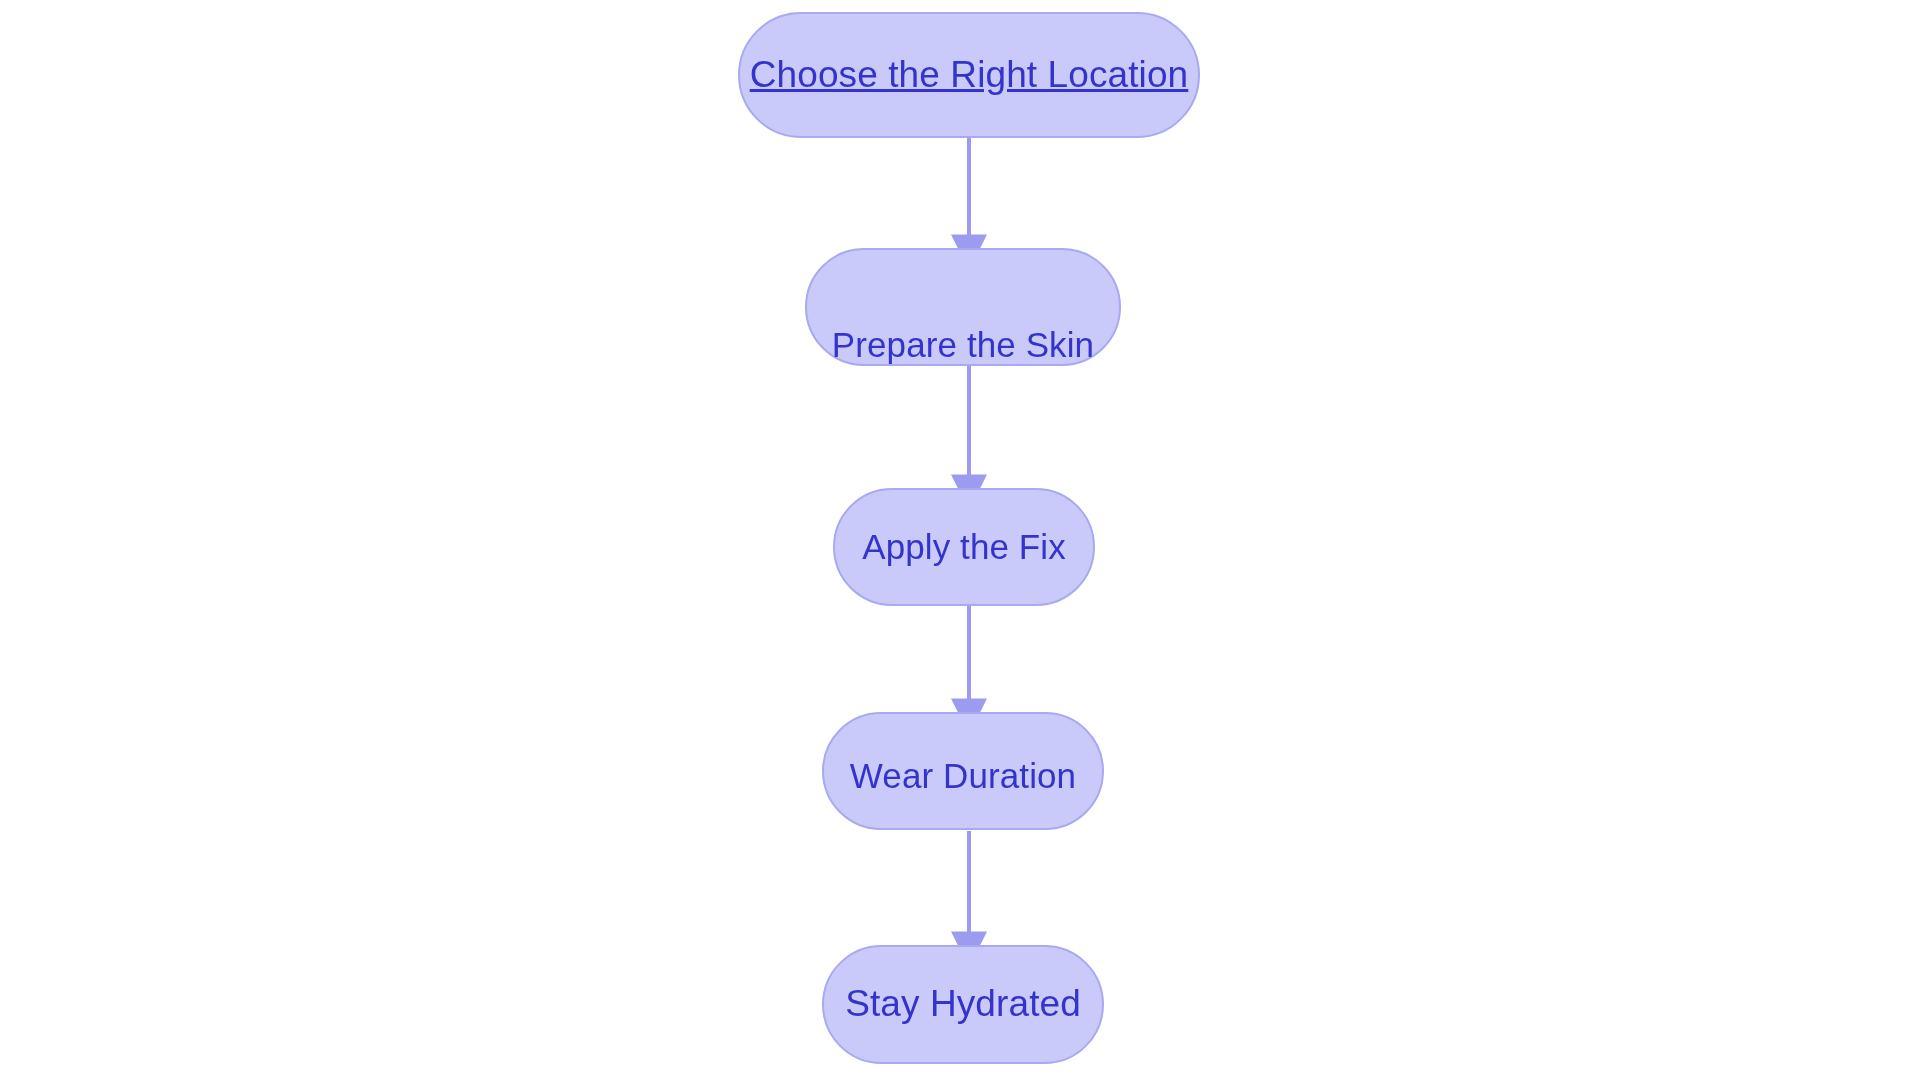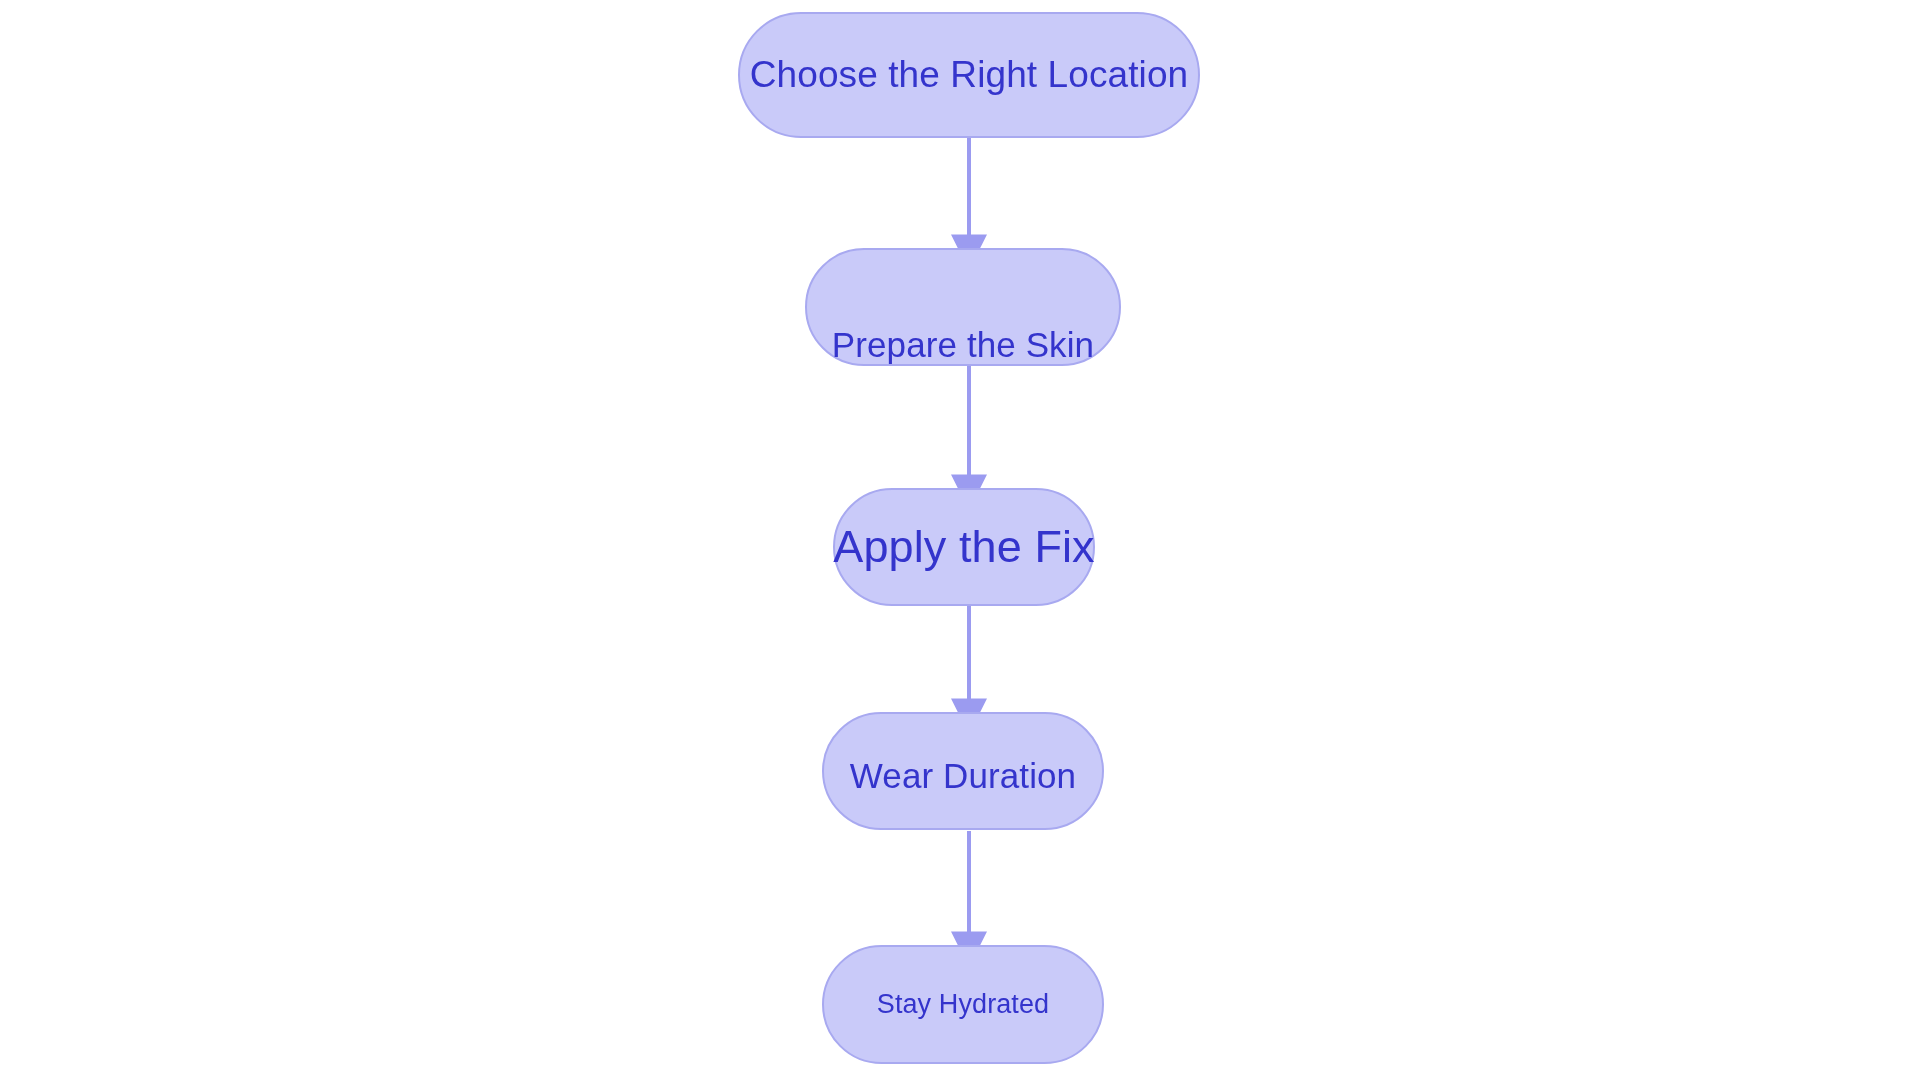--- a/index.html
+++ b/index.html
@@ -44,25 +44,25 @@
     font-weight: 400;
     letter-spacing: 0.1px;
     white-space: nowrap;
     line-height: 1.1;
   }
   .node-1 { left: 738px; top: 12px;  width: 462px; height: 126px; }
   .node-2 { left: 805px; top: 248px; width: 316px; height: 118px; align-items: flex-end; }
   .node-3 { left: 833px; top: 488px; width: 262px; height: 118px; }
   .node-4 { left: 822px; top: 712px; width: 282px; height: 118px; }
   .node-5 { left: 822px; top: 945px; width: 282px; height: 119px; }
-  .node-1 .node-label { font-size: 37px; }
+  .node-1 .node-label { font-size: 37px; text-decoration: underline; }
   .node-2 .node-label { font-size: 35px; }
-  .node-3 .node-label { font-size: 45px; }
+  .node-3 .node-label { font-size: 35px; }
   .node-4 .node-label { font-size: 35px; margin-top: 10px; }
-  .node-5 .node-label { font-size: 27px; }
+  .node-5 .node-label { font-size: 37px; }
 </style>
 </head>
 <body>
 
 <div id="flow-canvas">
 
   <svg id="flow-svg" viewBox="0 0 1920 1083" xmlns="http://www.w3.org/2000/svg">
     <defs>
       <marker id="arrowhead" markerWidth="9" markerHeight="9" refX="1.4" refY="4.5" orient="auto" markerUnits="strokeWidth">
         <path d="M0,0 L9,4.5 L0,9 z" fill="#9b9bf0"></path>

